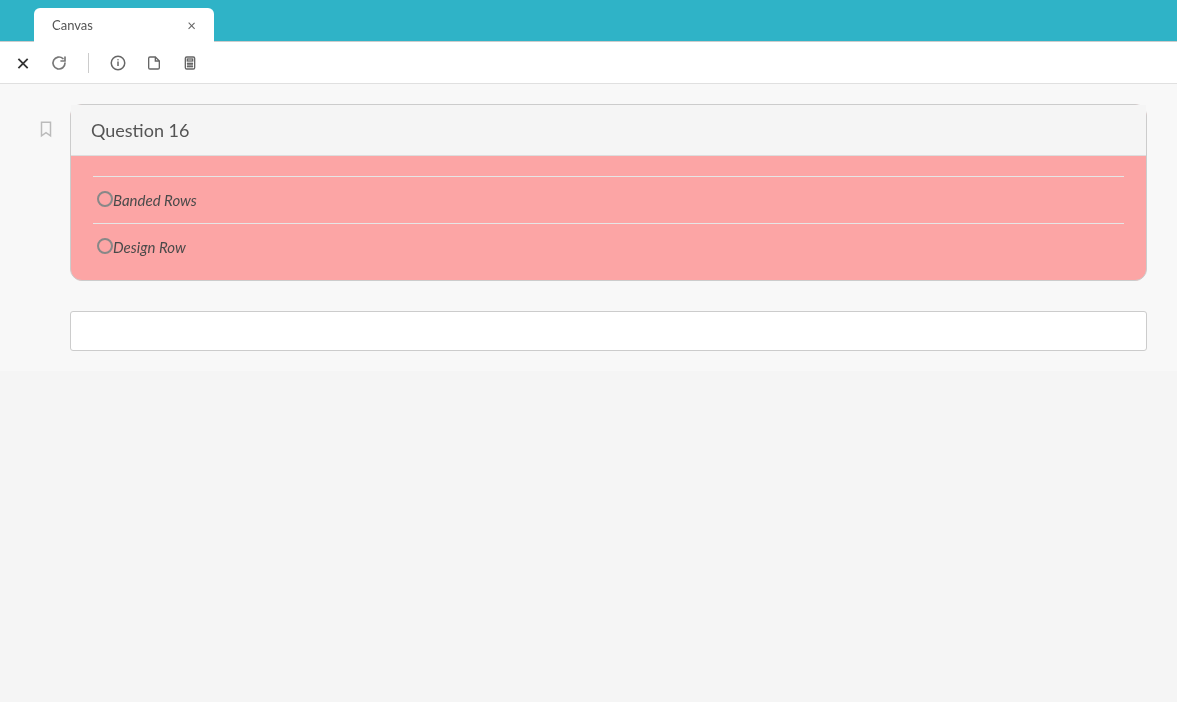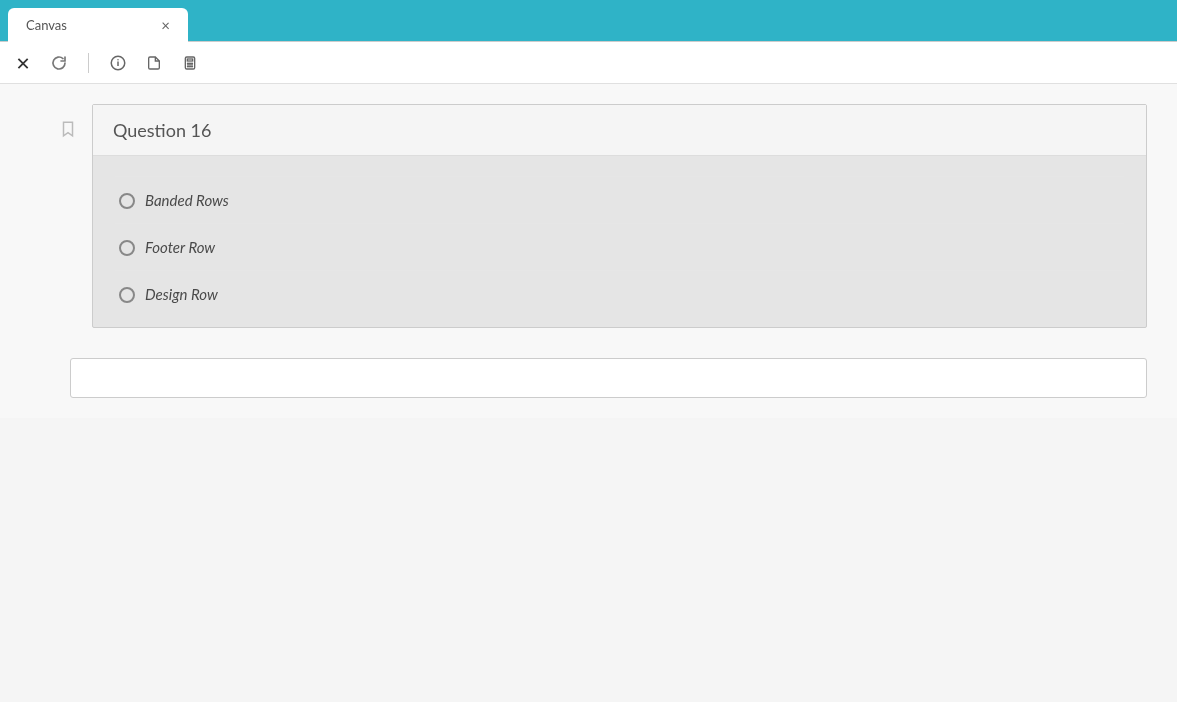--- a/index.html
+++ b/index.html
@@ -25,20 +25,21 @@
       background: #fff;
       padding: 8px 18px;
       border-radius: 6px 6px 0 0;
       font-size: 13px;
       color: #555;
       display: flex;
       align-items: center;
       gap: 25px;
       height: 34px;
       min-width: 180px;
+      margin-left: 26px;
     }
     .tab-close {
       font-size: 15px;
       color: #666;
       cursor: pointer;
       margin-left: auto;
     }
     .toolbar {
       background: #fff;
       height: 42px;
@@ -66,25 +67,25 @@
       width: 1px;
       height: 20px;
       background: #ccc;
       margin: 0 4px;
     }
     .content {
       padding: 20px 30px;
       background: #f8f8f8;
     }
     .question-block {
-      background: #e5e5e5;
+      background: #fca5a5;
       border: 1px solid #ccc;
-      border-radius: 2px;
+      border-radius: 12px;
       position: relative;
-      margin-left: 62px;
+      margin-left: 40px;
     }
     .flag-gutter {
       position: absolute;
       left: -40px;
       top: 15px;
       width: 30px;
       display: flex;
       justify-content: center;
     }
     .flag-icon {
@@ -113,22 +114,21 @@
       color: #4a4a4a;
       line-height: 1.5;
       margin-bottom: 70px;
     }
     .option-list {
       display: flex;
       flex-direction: column;
     }
     .option {
       display: flex;
-      align-items: flex-end;
-      gap: 10px;
+      align-items: flex-start;
       padding: 14px 4px;
       border-top: 1px solid #e6e6e6;
       font-size: 15px;
       font-style: italic;
       color: #4a4a4a;
       cursor: pointer;
     }
     .option .radio {
       width: 16px;
       height: 16px;
@@ -206,24 +206,20 @@
       <div class="question-title">Question 16</div>
     </div>
     <div class="question-body">
       <div class="option-list">
         <label class="option">
           <span class="radio"></span>
           <span>Banded Rows</span>
         </label>
         <label class="option">
           <span class="radio"></span>
-          <span>Footer Row</span>
-        </label>
-        <label class="option">
-          <span class="radio"></span>
           <span>Design Row</span>
         </label>
       </div>
     </div>
   </div>
 
   <div class="next-block"></div>
 </div>
 
 </body></html>

